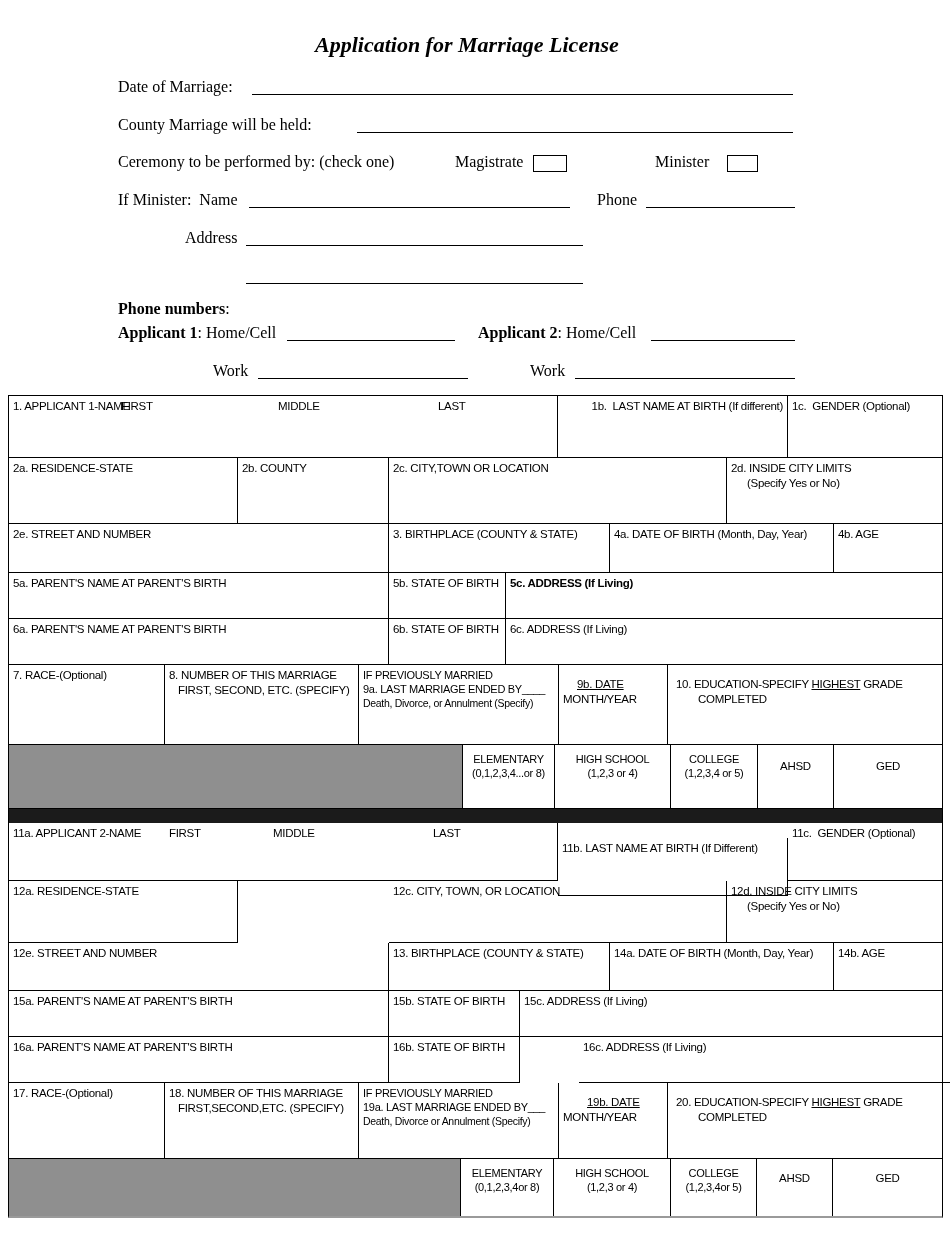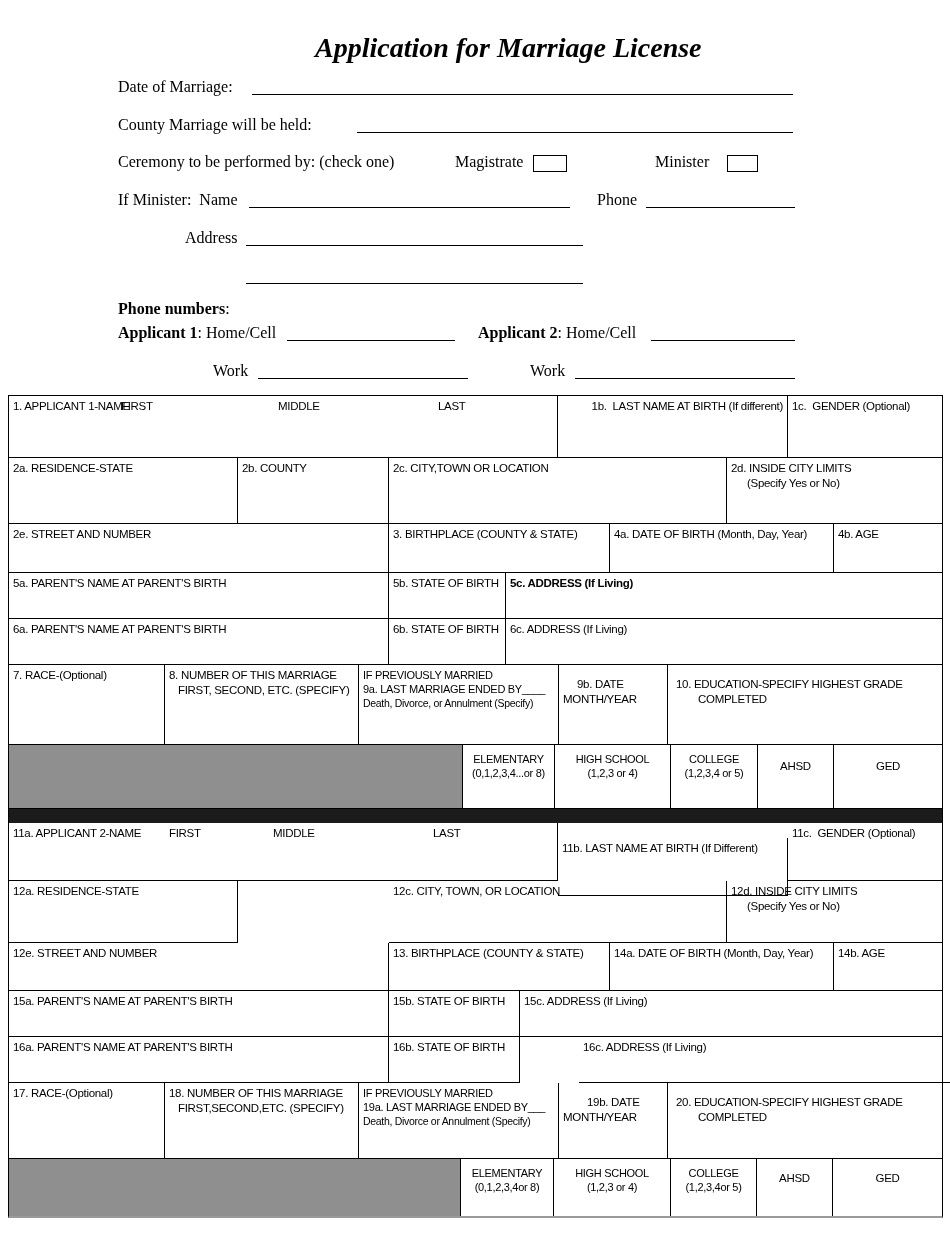--- a/index.html
+++ b/index.html
@@ -1,36 +1,36 @@
 <!DOCTYPE html>
 <html><head>
 <meta charset="utf-8">
 <style>
   html,body{margin:0;padding:0;background:#fff;}
   .page{position:relative;width:950px;height:1248px;background:#ffffff;overflow:hidden;
         font-family:"Liberation Serif",serif;color:#000;}
   .abs{position:absolute;}
-  .title{font-size:28px;font-weight:bold;font-style:italic;white-space:pre;
+  .title{font-size:22px;font-weight:bold;font-style:italic;white-space:pre;
          font-family:"Liberation Serif",serif;}
   .ser{font-size:16px;white-space:pre;}
   .bold{font-weight:bold;}
   .rule{position:absolute;border-bottom:1.4px solid #000;height:16px;}
   .checkbox{position:absolute;border:1.6px solid #000;background:#fff;box-sizing:border-box;}
   
   .apptable{position:absolute;left:8px;top:395px;width:933px;height:820px;
             border:1.6px solid #000;border-bottom:2px solid #9a9a9a;box-sizing:content-box;}
   .cell{position:absolute;border-right:1.2px solid #000;border-bottom:1.2px solid #000;
         box-sizing:border-box;font-family:"Liberation Sans",sans-serif;font-size:11.5px;
         letter-spacing:-0.3px;padding:3px 4px;line-height:1.3;overflow:hidden;}
   .cell.noR{border-right:none;}
   .cell.gray{background:#8f8f8f;}
   .cell.ctr{text-align:center;padding-top:7px;}
   .line{white-space:pre;}
   .lbl{white-space:pre;}
-  .u{}
+  .u{text-decoration:underline;}
   .band{position:absolute;background:#1b1b1b;}
   .namehdr span{position:absolute;top:3px;white-space:pre;}
 </style>
 </head>
 <body>
 
 <div class="page">
 
   <div class="abs title" style="left:315px;top:32px;">Application for Marriage License</div>
 

